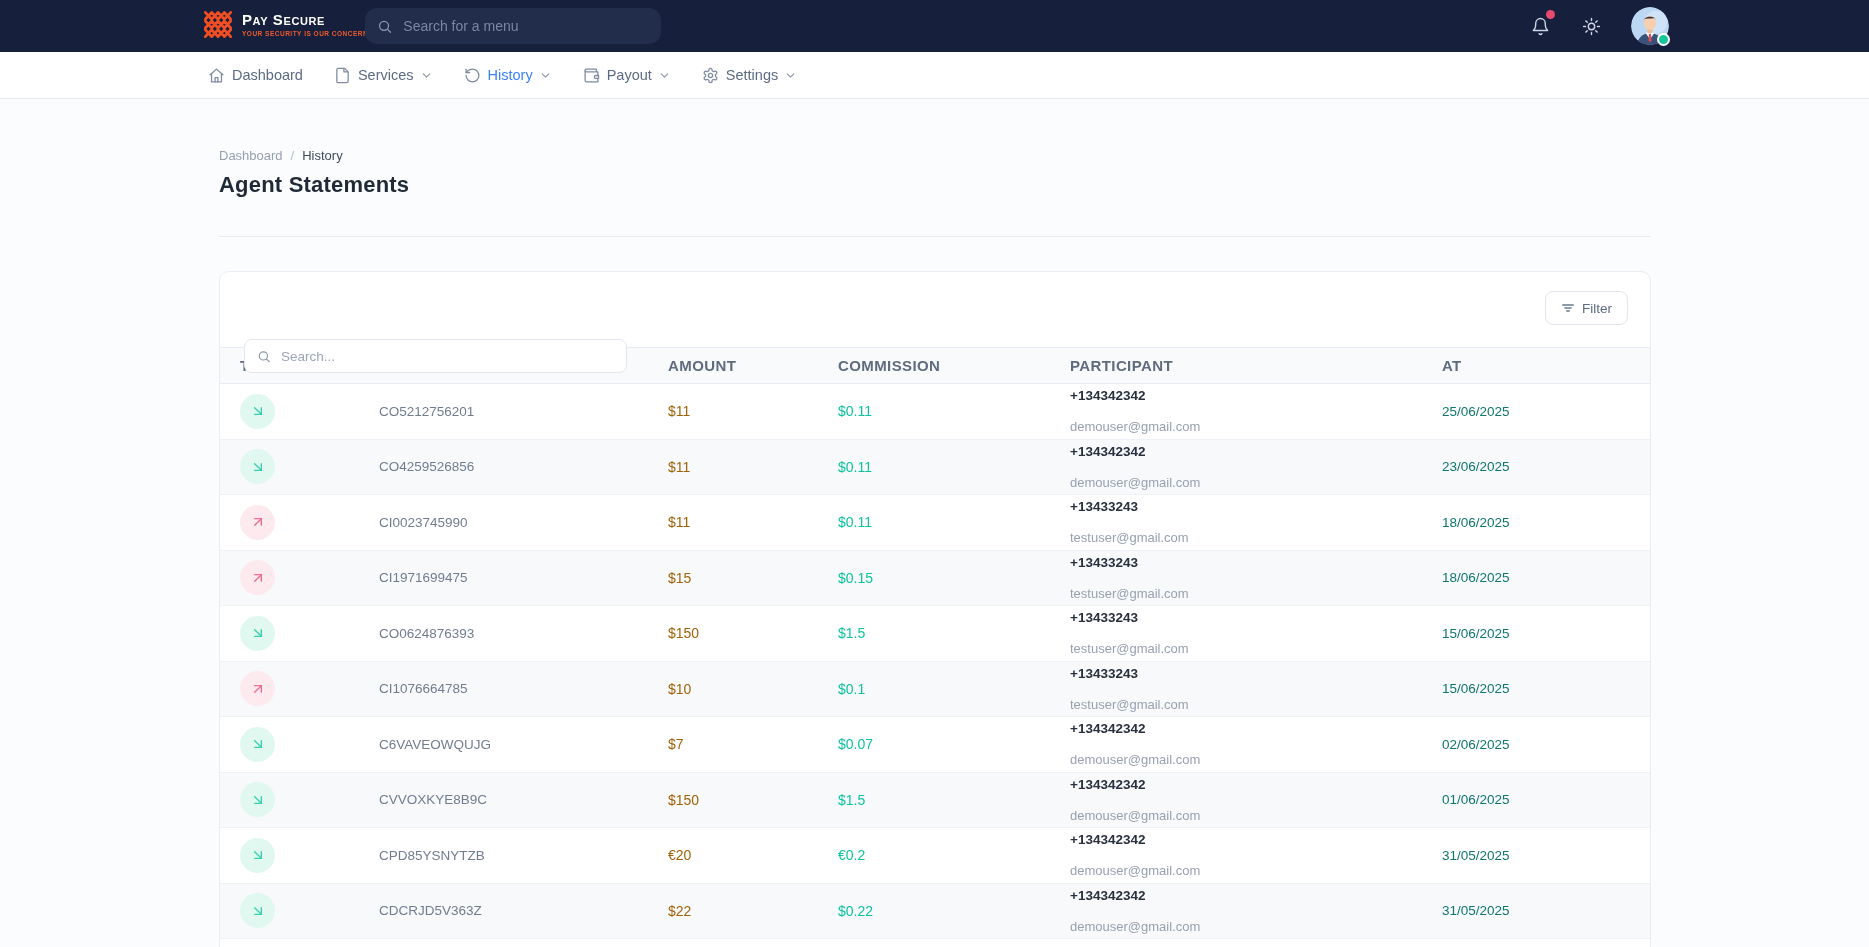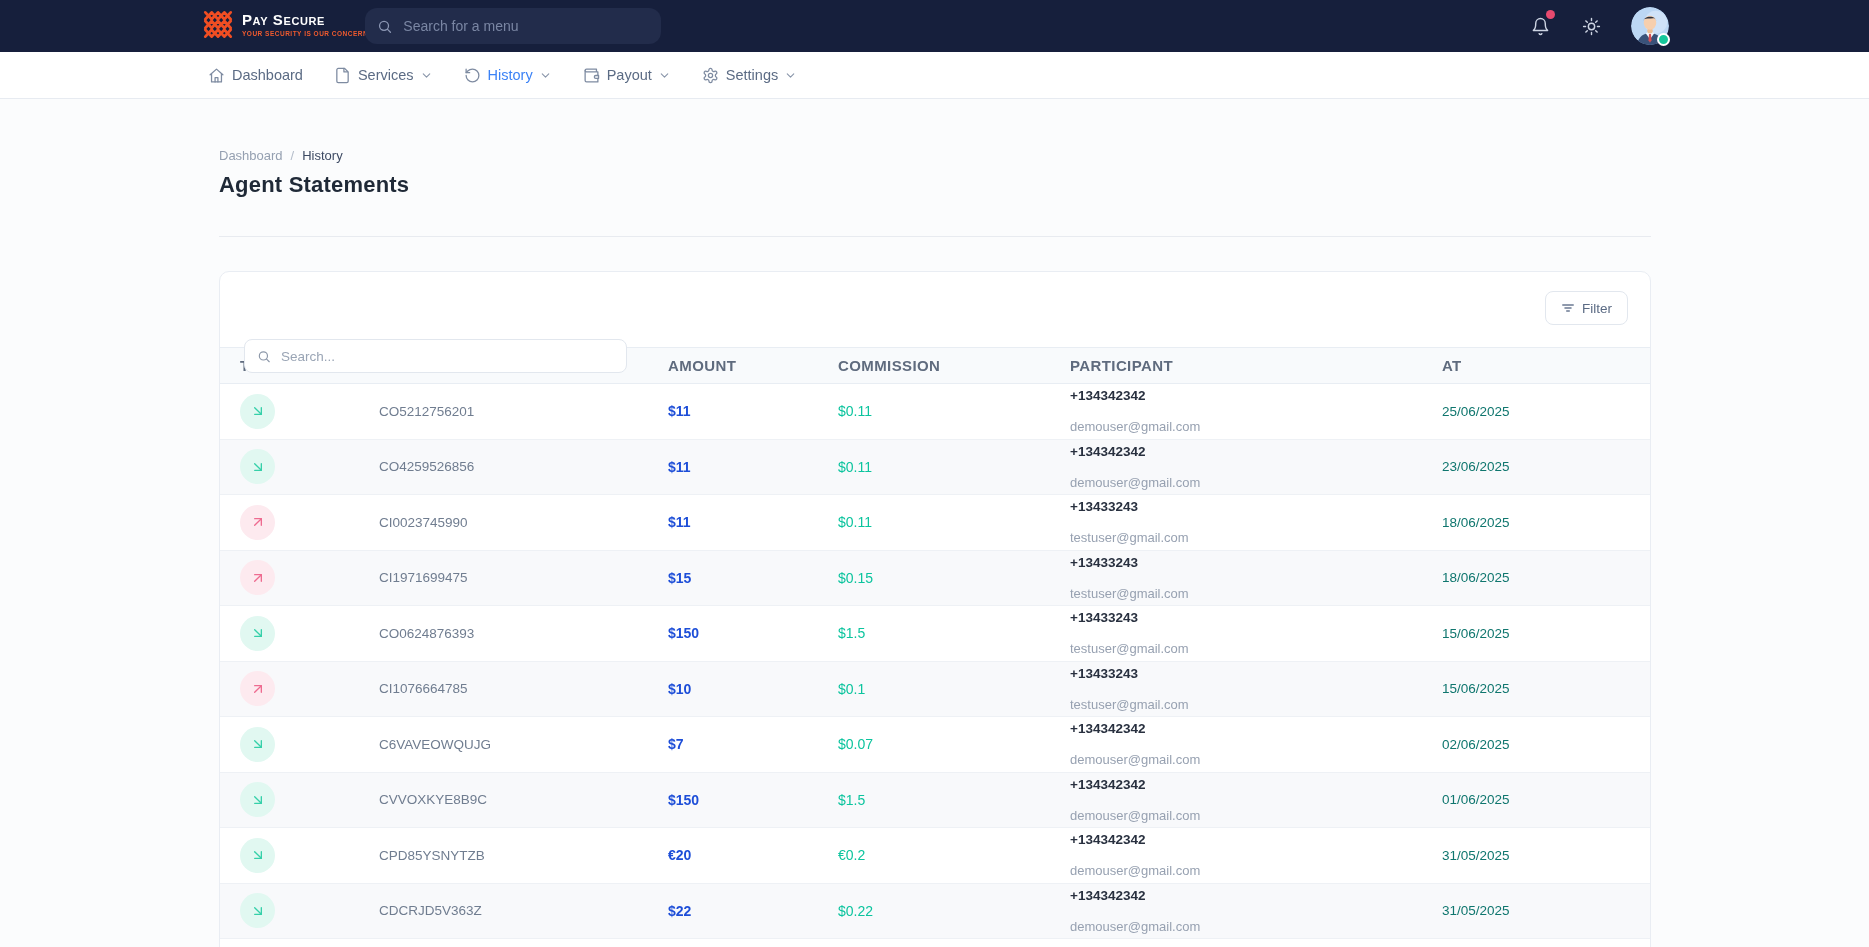--- a/index.html
+++ b/index.html
@@ -62,21 +62,21 @@
   .thead { height:37px; background:#f8fafc; border-top:1px solid #e8edf3; border-bottom:1px solid #e8edf3; }
   .th { padding-left:20px; font-size:15px; font-weight:600; color:#5f6b7e; letter-spacing:.4px; }
   .trow { height:55.5px; border-bottom:1px solid #eef1f5; }
   .trow:nth-child(even) { background:#f8f9fb; }
   .td { padding-left:20px; }
   .type-badge { width:35px; height:35px; border-radius:50%; display:flex; align-items:center; justify-content:center; }
   .type-badge svg { width:16px; height:16px; }
   .type-badge.out { background:#e1f8f1; color:#35d0a9; }
   .type-badge.in  { background:#fdeaef; color:#ee6b90; }
   .tid  { font-size:13.5px; color:#707d90; }
-  .amount { font-size:14px; font-weight:700; color:#1d4ed8; }
+  .amount { font-size:14px; font-weight:400; color:#a16207; }
   .commission { font-size:14px; color:#0cc49e; }
   .phone { font-size:13.5px; font-weight:700; color:#28303f; }
   .email { font-size:13px; color:#97a1b1; margin-top:16px; }
   .date { font-size:13.5px; color:#0f766e; }
 </style>
 </head>
 <body>
 
 <header class="topbar">
   <div class="brand">

